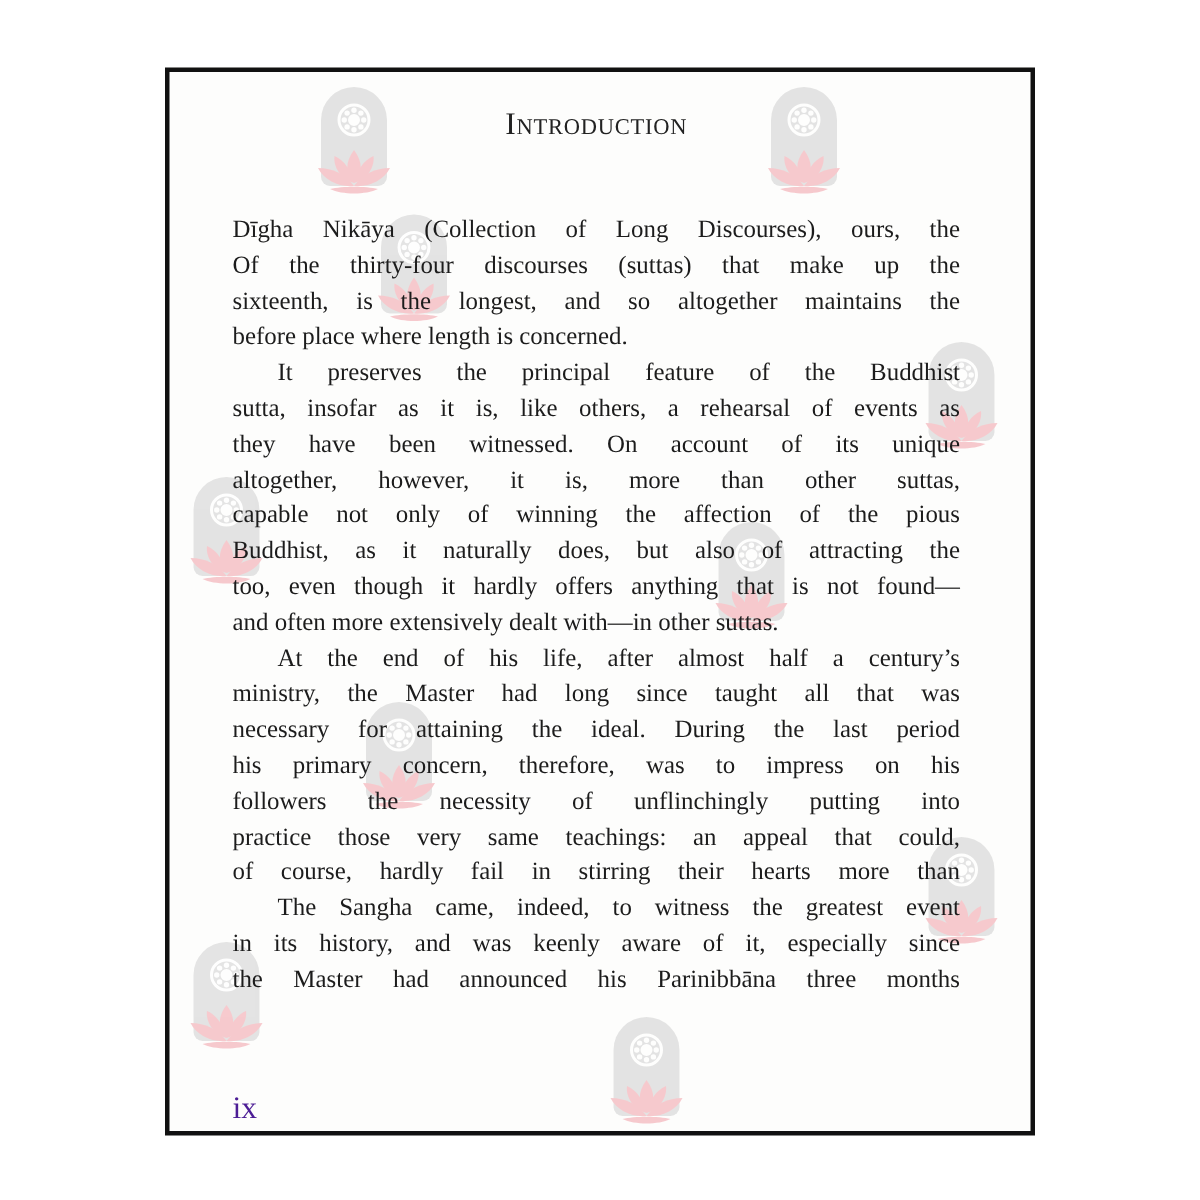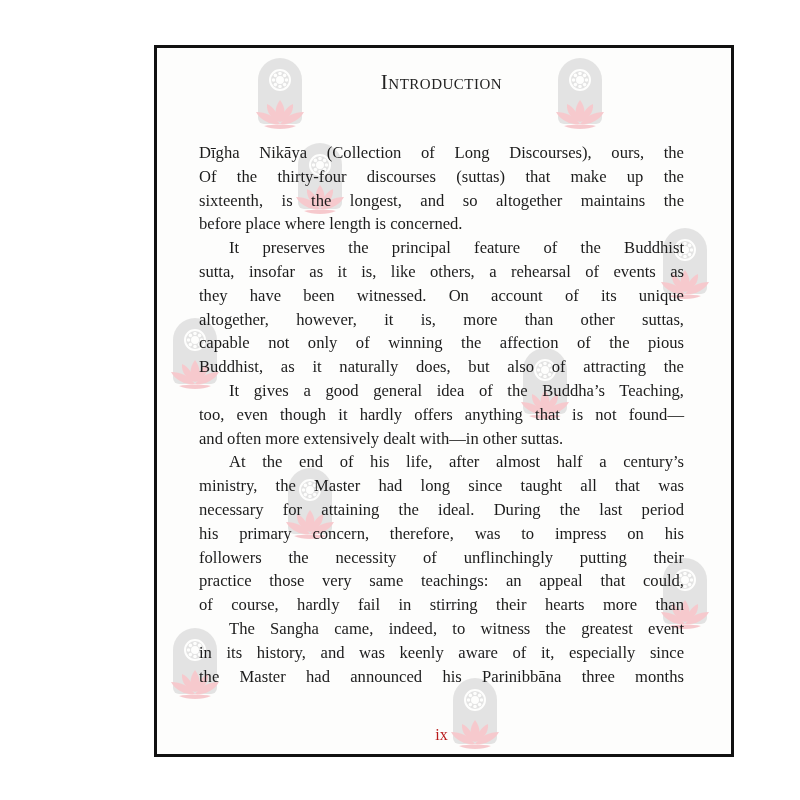--- a/index.html
+++ b/index.html
@@ -8,21 +8,20 @@
       width: 800px;
       height: 800px;
       background: #ffffff;
       overflow: hidden;
     }
     .canvas {
       position: relative;
       width: 684px;
       height: 800px;
       background: #ffffff;
-      margin-left: 44px;
     }
     .page-frame {
       position: absolute;
       left: 110px;
       top: 45px;
       width: 574px;
       height: 706px;
       border: 3px solid #111111;
       background: #fdfdfc;
       overflow: hidden;
@@ -90,23 +89,22 @@
       text-align-last: left;
     }
     .para .line.indent {
       padding-left: 30px;
     }
     .page-number {
       position: absolute;
       top: 678px;
       left: 0;
       width: 485px;
-      text-align: center;
-      font-size: 16px;
-      color: #b91c1c;
+      font-size: 21px;
+      color: #4c1d95;
     }
   </style>
 </head>
 <body>
 
 <div class="canvas">
   <div class="page-frame">
     <div id="watermarks">
         <div class="watermark" style="left: 93px; top: 10px;">
           <div class="wm-plate" style="background: rgb(207, 207, 207);"></div>
@@ -372,30 +370,29 @@
         </div>
         <div class="para">
           <span class="line indent">It preserves the principal feature of the Buddhist</span>
           <span class="line">sutta, insofar as it is, like others, a rehearsal of events as</span>
           <span class="line">they have been witnessed. On account of its unique</span>
           <span class="line">altogether, however, it is, more than other suttas,</span>
           <span class="line">capable not only of winning the affection of the pious</span>
           <span class="line">Buddhist, as it naturally does, but also of attracting the</span>
         </div>
         <div class="para">
-          <span class="line indent">It gives a good general idea of the Buddha’s Teaching,</span>
           <span class="line">too, even though it hardly offers anything that is not found—</span>
           <span class="line last">and often more extensively dealt with—in other suttas.</span>
         </div>
         <div class="para">
           <span class="line indent">At the end of his life, after almost half a century’s</span>
           <span class="line">ministry, the Master had long since taught all that was</span>
           <span class="line">necessary for attaining the ideal. During the last period</span>
           <span class="line">his primary concern, therefore, was to impress on his</span>
-          <span class="line">followers the necessity of unflinchingly putting their</span>
+          <span class="line">followers the necessity of unflinchingly putting into</span>
           <span class="line">practice those very same teachings: an appeal that could,</span>
           <span class="line">of course, hardly fail in stirring their hearts more than</span>
         </div>
         <div class="para">
           <span class="line indent">The Sangha came, indeed, to witness the greatest event</span>
           <span class="line">in its history, and was keenly aware of it, especially since</span>
           <span class="line">the Master had announced his Parinibbāna three months</span>
         </div>
       </div>
 

